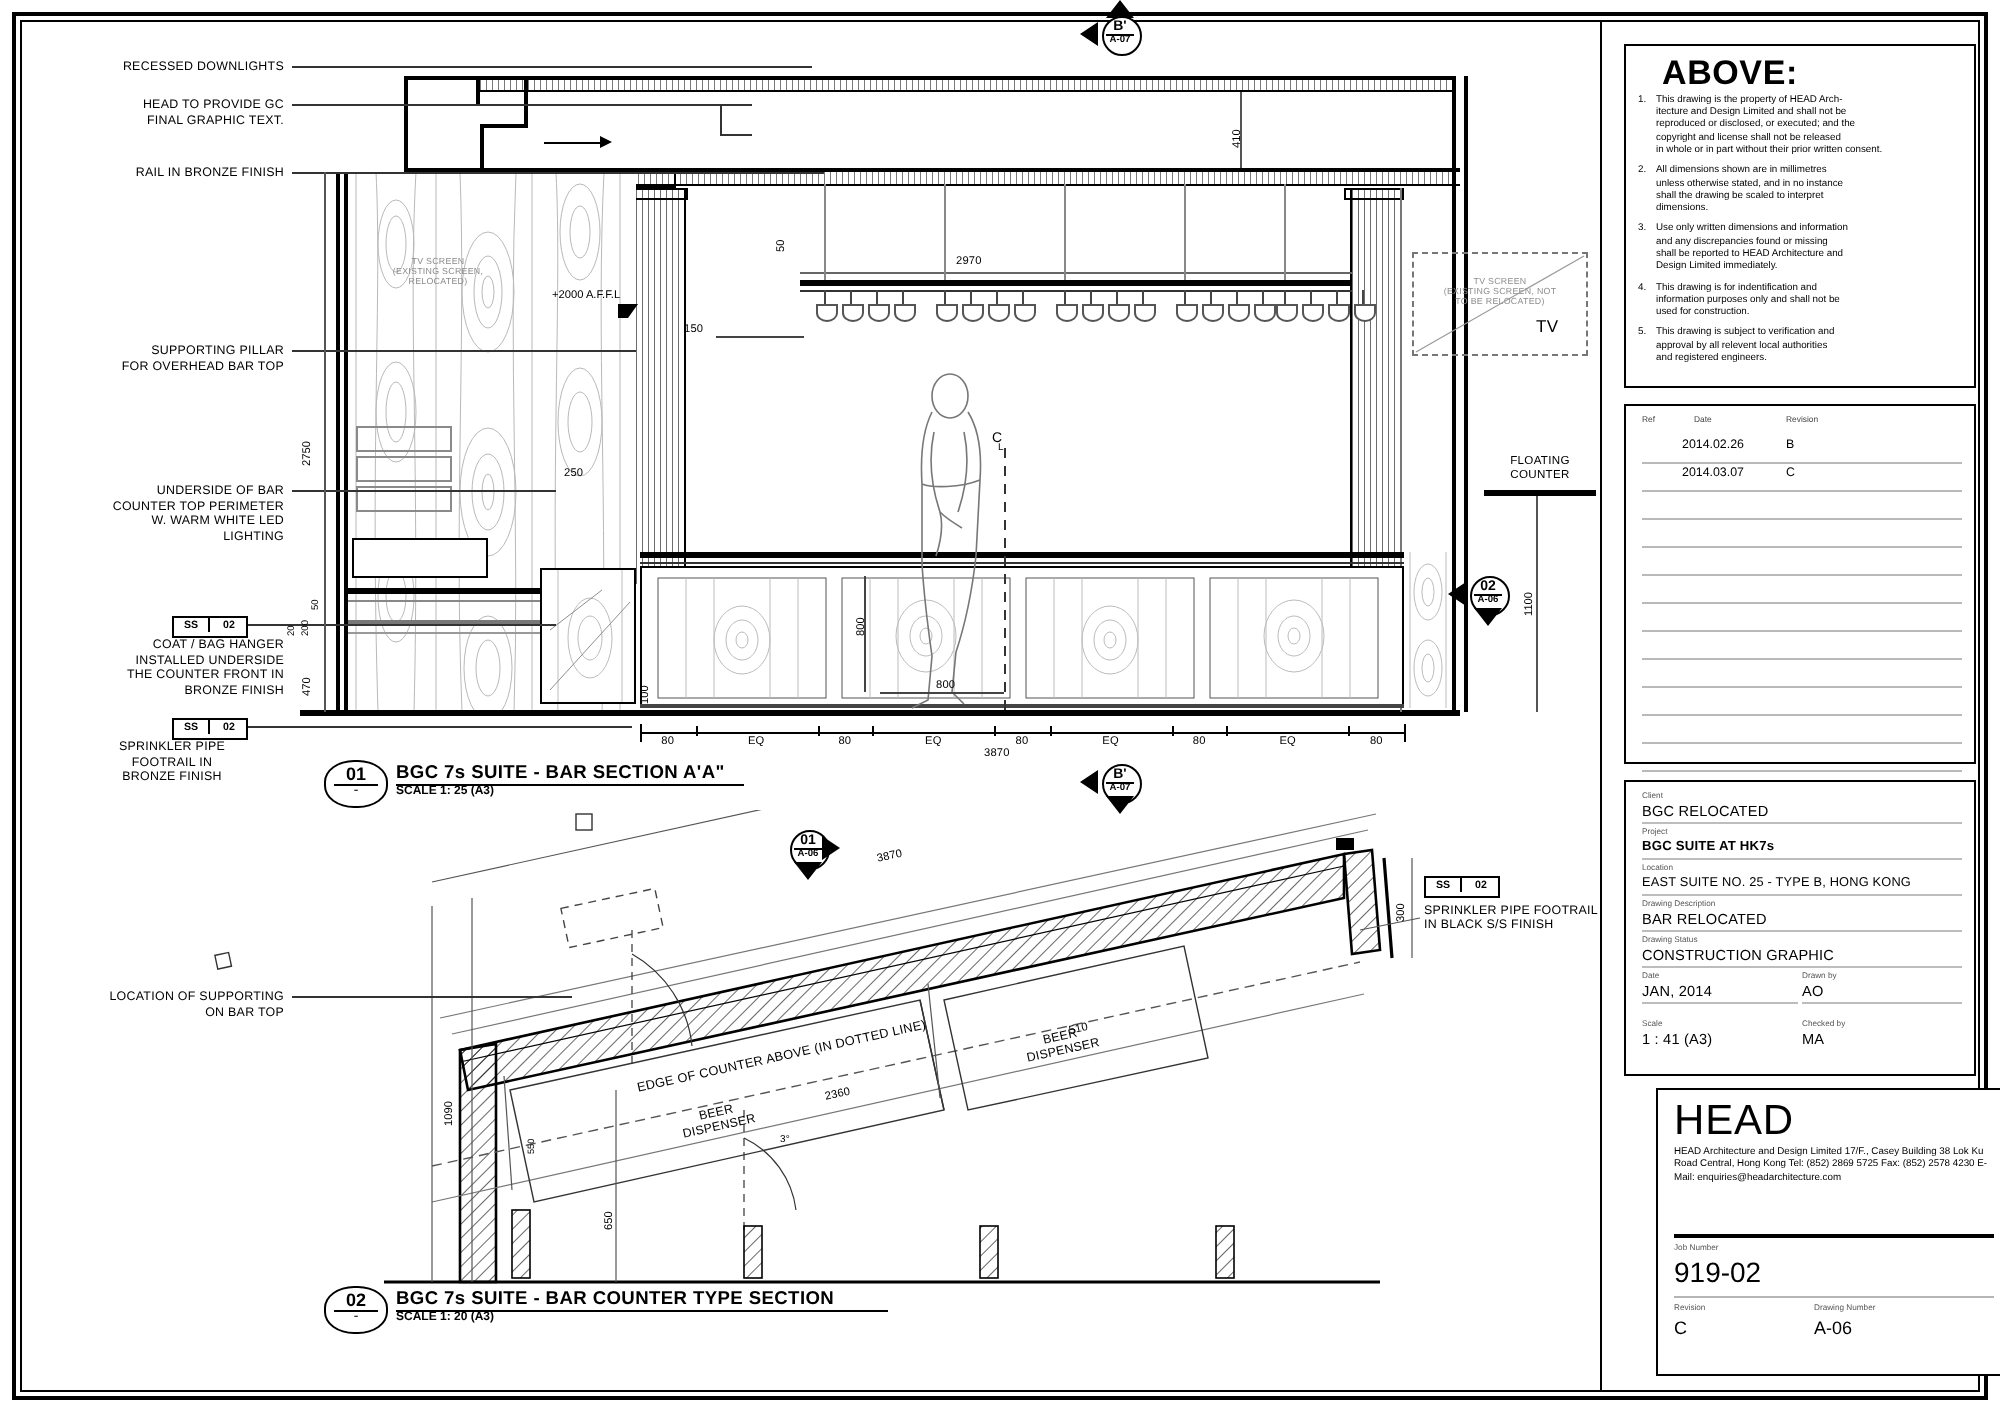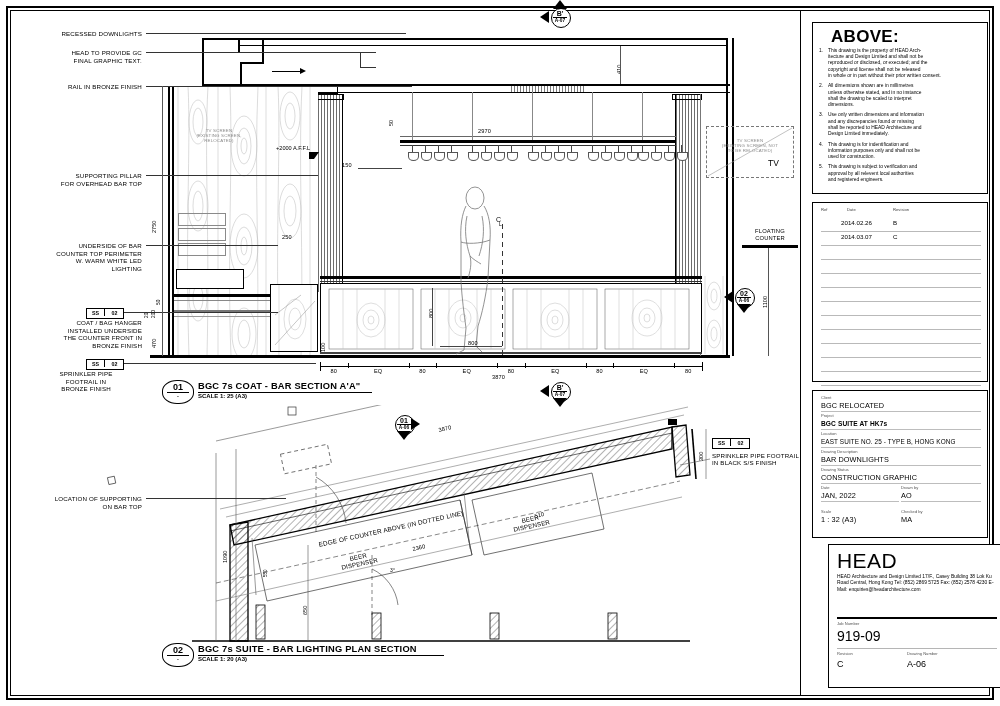--- a/index.html
+++ b/index.html
@@ -475,21 +475,21 @@
       <span class="tri-d"></span>
       <span class="tri-l"></span>
     </div>
 
     <div class="title-grp" style="left:142px;top:362px;">
       <div class="tbubble">
         <span class="n">01</span>
         <span class="sep"></span>
         <span class="d">-</span>
       </div>
-      <div class="tname">BGC 7s COAT - BAR SECTION A'A"</div>
+      <div class="tname">BGC 7s SUITE - BAR SECTION A'A"</div>
       <div class="trule" style="width:174px;"></div>
       <div class="tscale">SCALE 1: 25  (A3)</div>
     </div>
 
   </div>
 
   <div id="plan">
 
     <svg style="position:absolute;left:0;top:0;" width="780" height="250">
       <defs>
@@ -591,21 +591,21 @@
     </div>
     <div class="lbl" style="left:692px;top:47px;width:110px;font-size:6.2px;line-height:7.4px;">SPRINKLER PIPE FOOTRAIL
 IN BLACK S/S FINISH</div>
 
     <div class="title-grp" style="left:142px;top:238px;">
       <div class="tbubble">
         <span class="n">02</span>
         <span class="sep"></span>
         <span class="d">-</span>
       </div>
-      <div class="tname">BGC 7s SUITE - BAR LIGHTING PLAN SECTION</div>
+      <div class="tname">BGC 7s SUITE - BAR COUNTER TYPE SECTION</div>
       <div class="trule" style="width:246px;"></div>
       <div class="tscale">SCALE 1: 20  (A3)</div>
     </div>
 
   </div>
 
   <div class="panel" id="notes-panel">
     <div id="notes-title">ABOVE:</div>
     <div id="notes-list">
         <div class="note"><span class="num">1.</span><span style="white-space: pre-line;">This drawing is the property of HEAD Arch-
@@ -708,56 +708,56 @@
     <div class="pf" style="top:22px;">
       <div class="k">Project</div>
       <div class="v" style="font-size:6.6px;font-weight:bold;">BGC SUITE AT HK7s</div>
     </div>
     <div class="pf" style="top:40px;">
       <div class="k">Location</div>
       <div class="v" style="font-size:6.4px;">EAST SUITE NO. 25 - TYPE B, HONG KONG</div>
     </div>
     <div class="pf" style="top:58px;">
       <div class="k">Drawing Description</div>
-      <div class="v">BAR DOWNLIGHTS</div>
+      <div class="v">BAR RELOCATED</div>
     </div>
     <div class="pf" style="top:76px;">
       <div class="k">Drawing Status</div>
       <div class="v">CONSTRUCTION GRAPHIC</div>
     </div>
     <div class="pf half" style="top:94px;">
       <div class="k">Date</div>
-      <div class="v">JAN, 2022</div>
+      <div class="v">JAN, 2014</div>
     </div>
     <div class="pf half2" style="top:94px;">
       <div class="k">Drawn by</div>
       <div class="v">AO</div>
     </div>
     <div class="pf half" style="top:118px;border-bottom:none;">
       <div class="k">Scale</div>
-      <div class="v">1 : 32 (A3)</div>
+      <div class="v">1 : 41 (A3)</div>
     </div>
     <div class="pf half2" style="top:118px;border-bottom:none;">
       <div class="k">Checked by</div>
       <div class="v">MA</div>
     </div>
   </div>
 
   <div class="panel" id="co-panel">
     <div id="co-name">HEAD</div>
     <div id="co-addr">HEAD Architecture and Design Limited
 17/F., Casey Building
 38 Lok Ku Road
 Central, Hong Kong
 Tel: (852) 2869 5725
 Fax: (852) 2578 4230
 E-Mail: enquiries@headarchitecture.com</div>
     <div id="co-rule"></div>
     <div id="job-k">Job Number</div>
-    <div id="job-v">919-09</div>
+    <div id="job-v">919-02</div>
     <div id="job-rule"></div>
     <div id="rev-k">Revision</div>
     <div id="rev-v">C</div>
     <div id="dwg-k">Drawing Number</div>
     <div id="dwg-v">A-06</div>
   </div>
 
 </div>
 
 </body></html>

